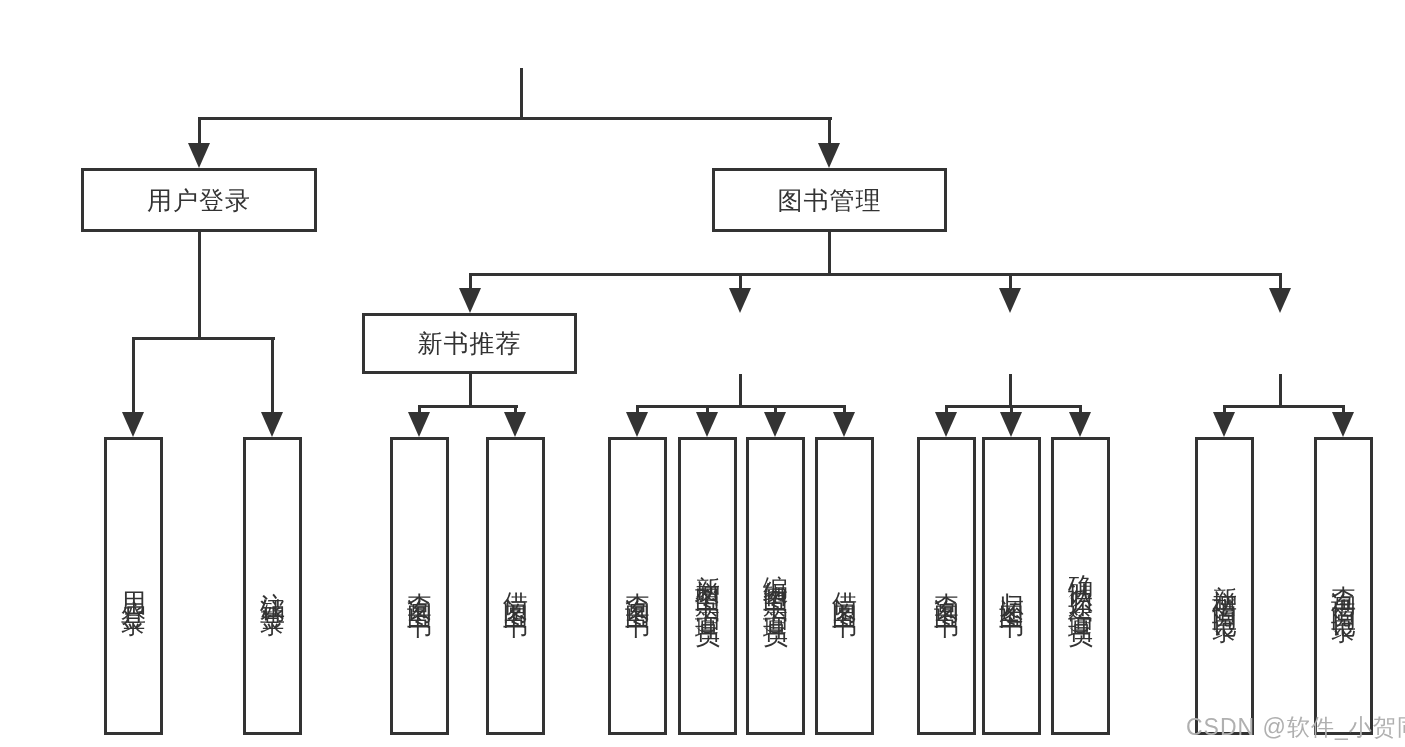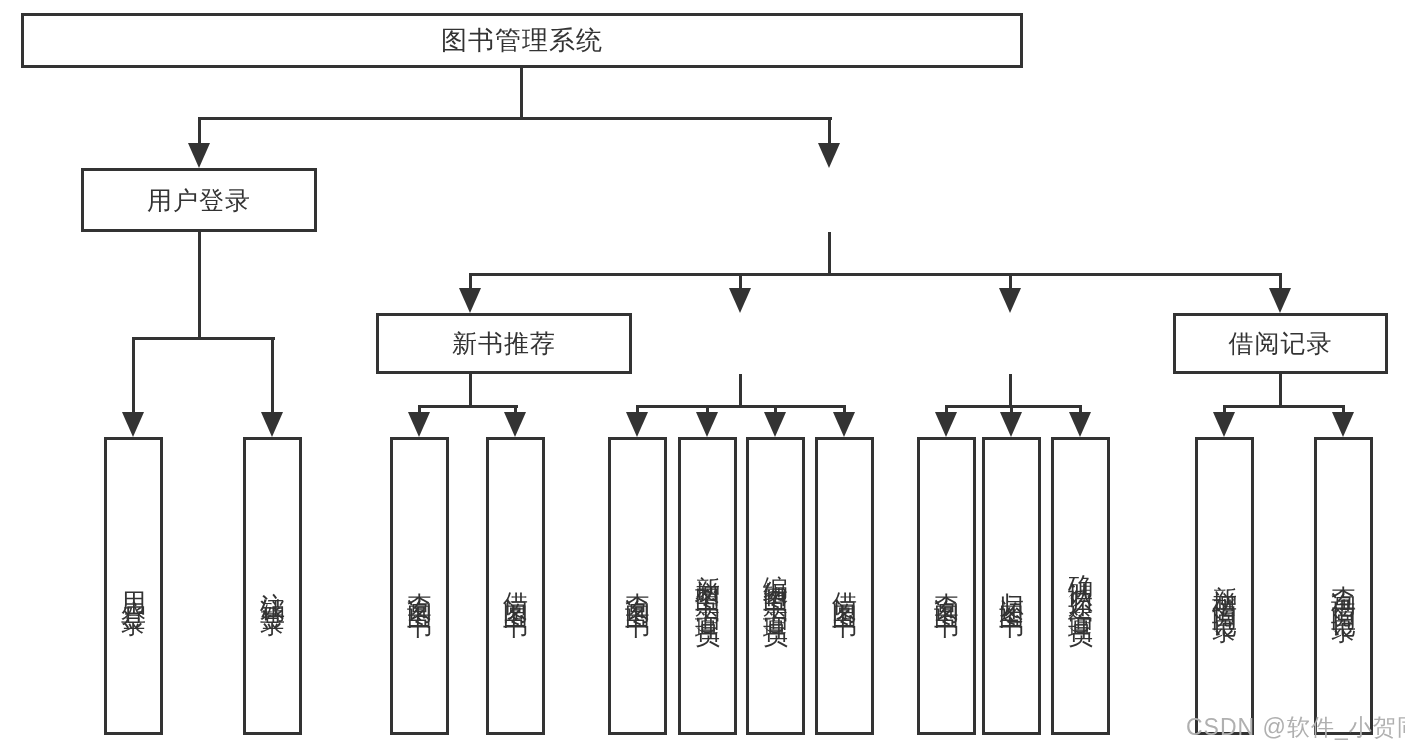--- a/index.html
+++ b/index.html
@@ -54,51 +54,50 @@
     letter-spacing: 1px;
     z-index: 5;
     white-space: nowrap;
   }
 </style>
 </head>
 <body>
 
 <div class="canvas">
 
-  <div class="node hnode root-node" style="left:21px; top:13px; width:1002px; height:55px;">图书管理系统</div>
 
   <div class="line" style="left:520px; top:68px; width:3px; height:50px;"></div>
   <div class="line" style="left:198px; top:117px; width:634px; height:3px;"></div>
   <div class="line" style="left:198px; top:117px; width:3px; height:28px;"></div>
   <div class="arrow" style="left:188px; top:143px;"></div>
   <div class="line" style="left:828px; top:117px; width:3px; height:28px;"></div>
   <div class="arrow" style="left:818px; top:143px;"></div>
 
   <div class="node hnode" style="left:81px; top:168px; width:236px; height:64px;">用户登录</div>
+  <div class="node hnode" style="left:712px; top:168px; width:235px; height:64px;">图书管理</div>
 
   <div class="line" style="left:198px; top:232px; width:3px; height:107px;"></div>
   <div class="line" style="left:132px; top:337px; width:143px; height:3px;"></div>
   <div class="line" style="left:132px; top:337px; width:3px; height:78px;"></div>
   <div class="arrow" style="left:122px; top:412px;"></div>
   <div class="line" style="left:271px; top:337px; width:3px; height:78px;"></div>
   <div class="arrow" style="left:261px; top:412px;"></div>
 
   <div class="line" style="left:828px; top:232px; width:3px; height:43px;"></div>
   <div class="line" style="left:469px; top:273px; width:813px; height:3px;"></div>
   <div class="line" style="left:469px; top:273px; width:3px; height:17px;"></div>
   <div class="arrow" style="left:459px; top:288px;"></div>
   <div class="line" style="left:739px; top:273px; width:3px; height:17px;"></div>
   <div class="arrow" style="left:729px; top:288px;"></div>
   <div class="line" style="left:1009px; top:273px; width:3px; height:17px;"></div>
   <div class="arrow" style="left:999px; top:288px;"></div>
   <div class="line" style="left:1279px; top:273px; width:3px; height:17px;"></div>
   <div class="arrow" style="left:1269px; top:288px;"></div>
 
-  <div class="node hnode" style="left:376px; top:313px; width:256px; height:61px;">新书推荐</div>
-  <div class="node hnode" style="left:1173px; top:313px; width:215px; height:61px;">借阅记录</div>
+  <div class="node hnode" style="left:362px; top:313px; width:215px; height:61px;">新书推荐</div>
 
   <div class="line" style="left:469px; top:374px; width:3px; height:33px;"></div>
   <div class="line" style="left:418px; top:405px; width:100px; height:3px;"></div>
   <div class="line" style="left:418px; top:405px; width:3px; height:10px;"></div>
   <div class="arrow" style="left:408px; top:412px;"></div>
   <div class="line" style="left:514px; top:405px; width:3px; height:10px;"></div>
   <div class="arrow" style="left:504px; top:412px;"></div>
 
   <div class="line" style="left:739px; top:374px; width:3px; height:33px;"></div>
   <div class="line" style="left:636px; top:405px; width:210px; height:3px;"></div>

